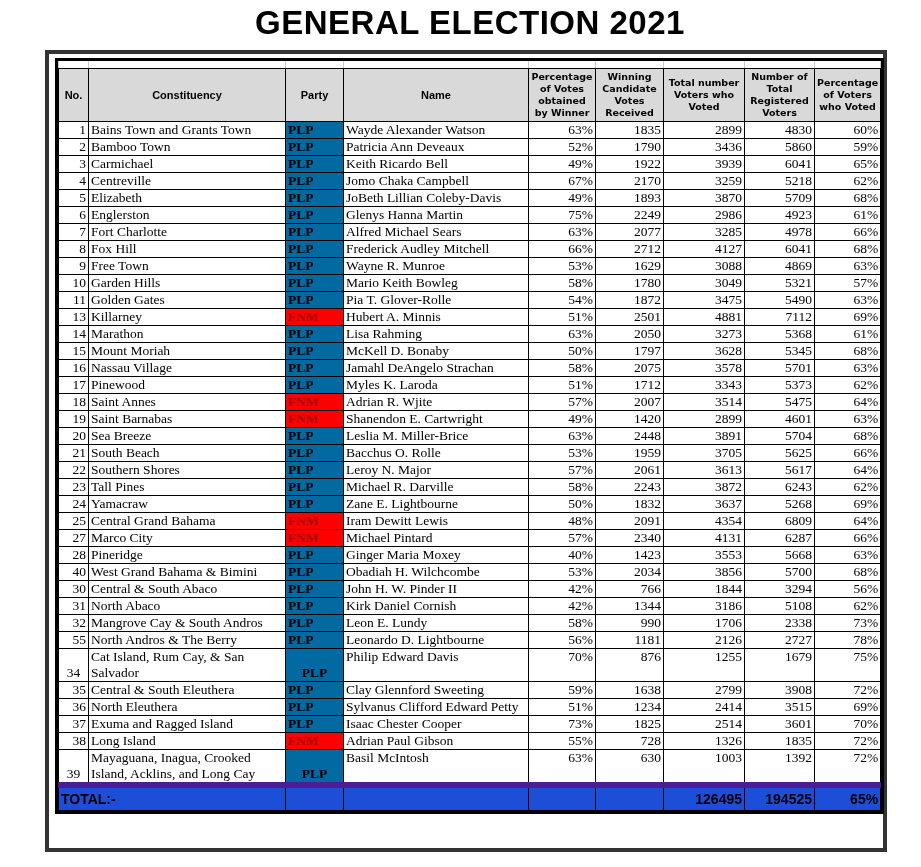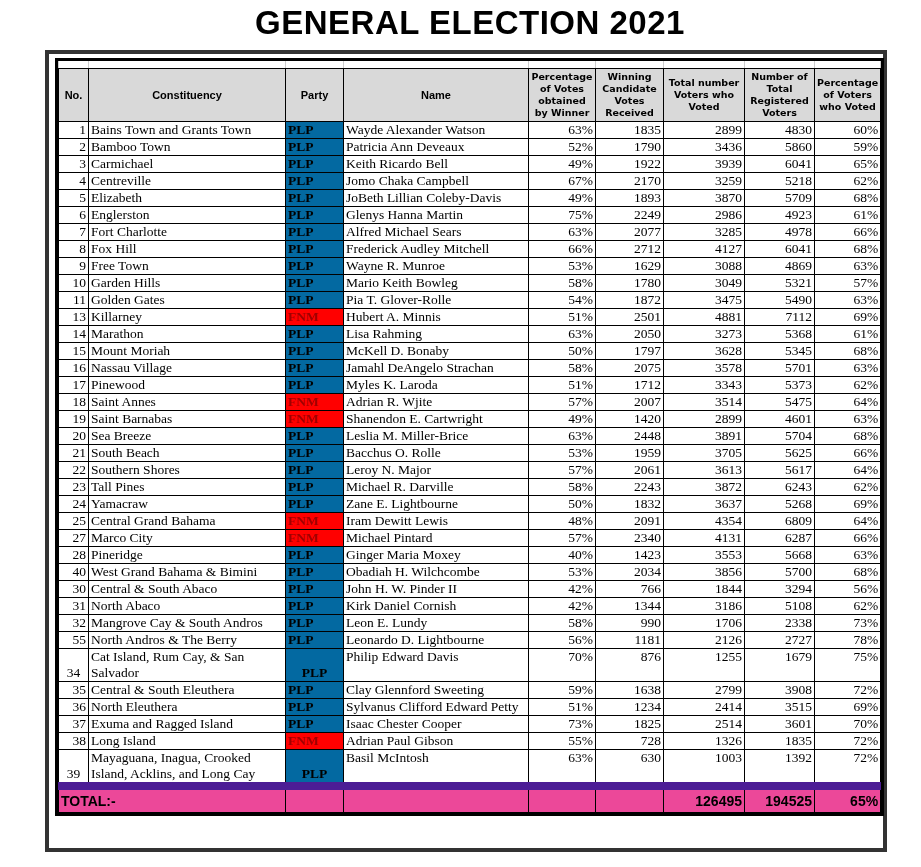--- a/index.html
+++ b/index.html
@@ -28,21 +28,21 @@
   th.small { font-size:9.5px; line-height:12px; white-space:normal; font-family:"DejaVu Sans", sans-serif; letter-spacing:0px; }
   td { font-size:13.5px; height:16px; line-height:16px; color:#000; }
   td.num { text-align:right; }
   td.party { font-weight:bold; font-size:13.5px; text-align:left; }
   td.plp { background:#0369a1; color:#000; }
   td.fnm { background:#ff0000; color:#a00000;margin-top:44px; }
   tr.tall td { height:32px; }
   tr.tall td.wrapc { white-space:normal; line-height:16px; vertical-align:top; }
   tr.tall td.bottom { vertical-align:bottom;text-align:center; }
   tr.tall td.top { vertical-align:top;margin-top:24px; }
-  tr.total td { background:#ec4899; font-family:"Liberation Sans", sans-serif; font-weight:bold; font-size:14px; height:22px; border-top:8px solid #4c1d95; }
+  tr.total td { background:#1d4ed8; font-family:"Liberation Sans", sans-serif; font-weight:bold; font-size:14px; height:22px; border-top:6px solid #4c1d95; }
 </style>
 </head>
 <body>
 
 <div class="title">GENERAL ELECTION 2021</div>
 
 <div class="frame"></div>
 
 <div class="sheet">
   <table>

